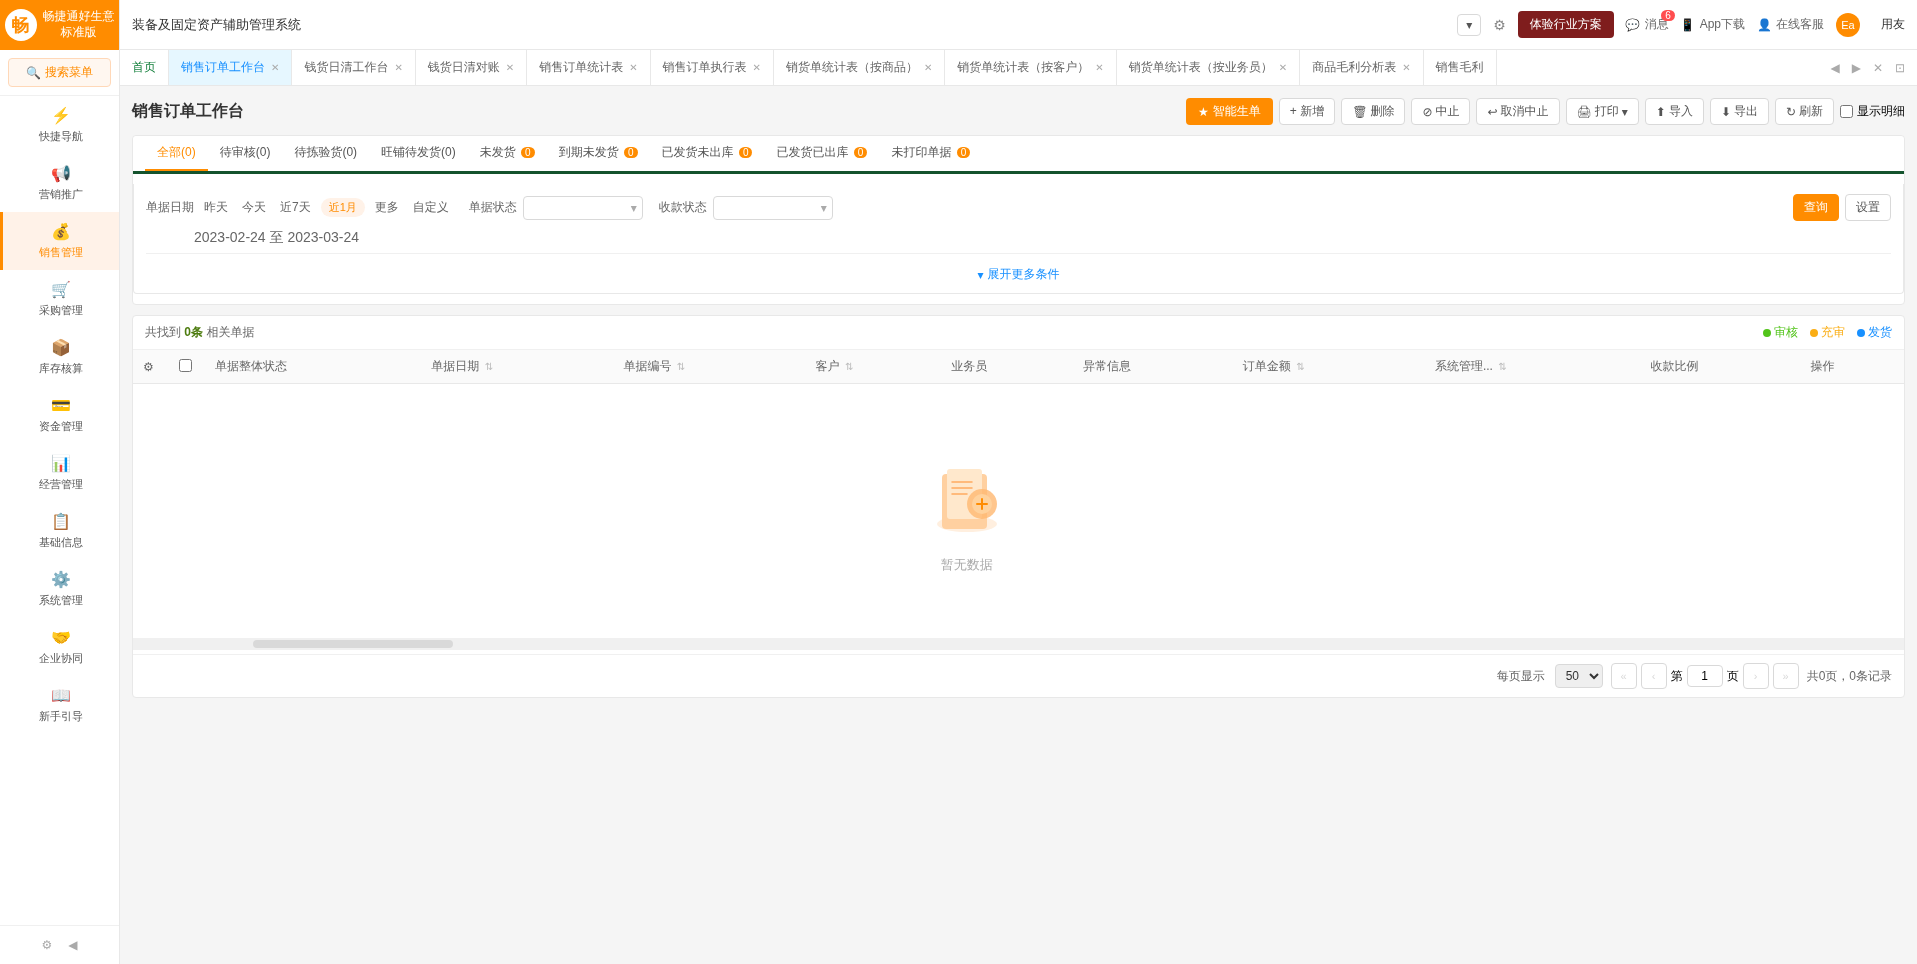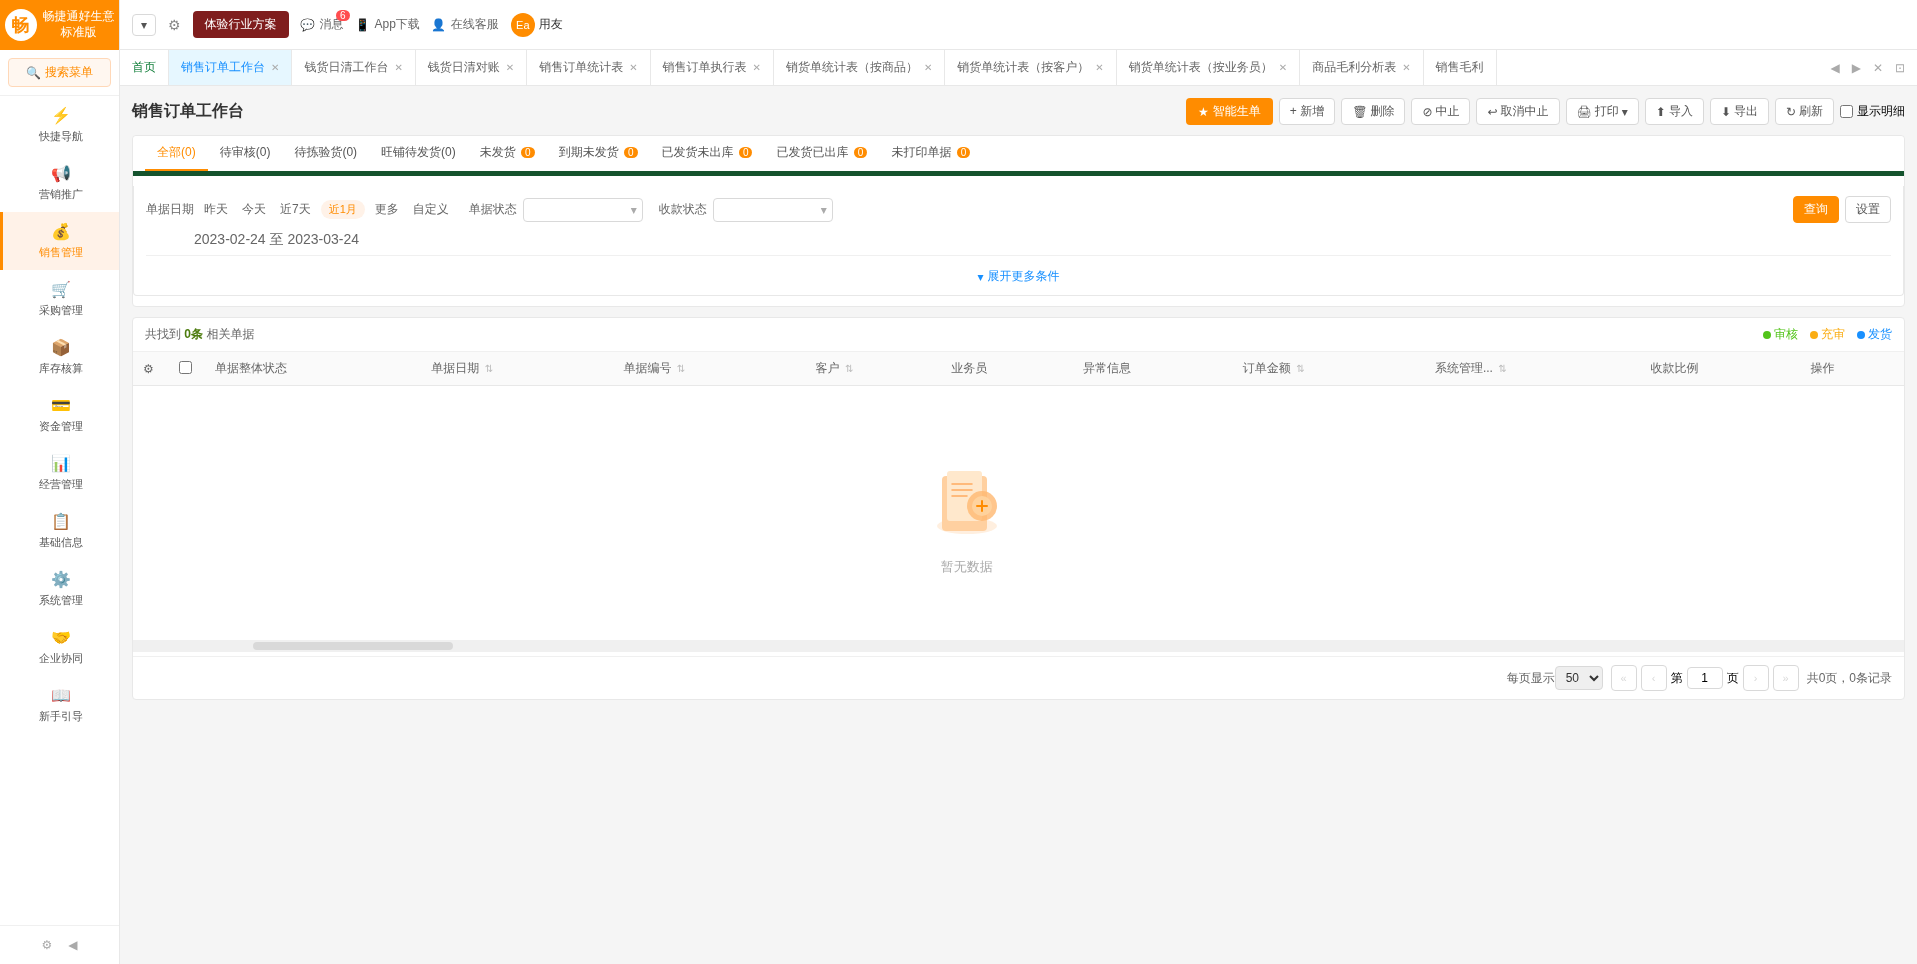--- a/index.html
+++ b/index.html
@@ -22,21 +22,21 @@
     
     .main { flex: 1; display: flex; flex-direction: column; overflow: hidden; }
 
     
     .header { height: 50px; background: #fff; display: flex; align-items: center; padding: 0 12px; border-bottom: 1px solid #e8e8e8; gap: 12px; }
     .header-system-name { color: #333; font-size: 13px; flex: 1; }
     .header-actions { display: flex; align-items: center; gap: 12px; }
     .header-btn-orange { background: #7f1d1d; color: #fff; border: none; border-radius: 4px; padding: 5px 12px; cursor: pointer; font-size: 12px; }
     .header-icon-btn { color: #666; cursor: pointer; display: flex; align-items: center; gap: 4px; font-size: 12px; position: relative; }
     .badge { background: #ff4d4f; color: #fff; border-radius: 8px; padding: 0 4px; font-size: 10px; position: absolute; top: -6px; right: -6px; }
-    .header-user { display: flex; align-items: center; gap: 4px; color: #333; cursor: pointer; justify-content: flex-end; }
+    .header-user { display: flex; align-items: center; gap: 21px; color: #333; cursor: pointer; justify-content: flex-end; }
     .user-avatar { width: 24px; height: 24px; background: #ff8c00; border-radius: 50%; display: flex; align-items: center; justify-content: center; color: #fff; font-size: 11px; }
 
     
     .tab-bar { display: flex; align-items: center; background: #fff; border-bottom: 1px solid #e8e8e8; overflow: hidden; height: 36px; }
     .tab-item { padding: 0 12px; height: 36px; display: flex; align-items: center; gap: 4px; cursor: pointer; white-space: nowrap; color: #666; border-right: 1px solid #e8e8e8; font-size: 12px; flex-shrink: 0; }
     .tab-item.home { background: #fff; color: #15803d; }
     .tab-item.active { background: #e6f7ff; color: #1890ff; }
     .tab-close { color: #aaa; font-size: 10px; margin-left: 2px; }
     .tab-bar-actions { margin-left: auto; display: flex; align-items: center; padding: 0 8px; gap: 4px; flex-shrink: 0; }
     .tab-arrow { color: #aaa; cursor: pointer; padding: 2px 4px; }
@@ -44,21 +44,21 @@
     
     .content { flex: 1; overflow-y: auto; overflow-x: hidden; padding: 12px; background: #f5f5f5; }
     .page-header { display: flex; align-items: center; justify-content: space-between; margin-bottom: 10px; }
     .page-title { font-size: 16px; font-weight: bold; color: #333; }
     .page-toolbar { display: flex; align-items: center; gap: 6px; }
     .toolbar-btn { display: flex; align-items: center; gap: 3px; padding: 4px 10px; border: 1px solid #d9d9d9; background: #fff; border-radius: 4px; cursor: pointer; color: #555; font-size: 12px; }
     .toolbar-btn.primary { background: #ff8c00; color: #fff; border-color: #ff8c00; }
     .toolbar-btn-smart { background: #ff8c00; color: #fff; border: none; border-radius: 4px; padding: 5px 12px; cursor: pointer; display: flex; align-items: center; gap: 4px; }
 
     
-    .sub-tabs { display: flex; gap: 0; margin-bottom: 10px; border-bottom: 5px solid #14532d; background: #fff; padding: 0 12px; border-radius: 4px 4px 0 0; }
+    .sub-tabs { display: flex; gap: 0; margin-bottom: 10px; border-bottom: 3px solid #14532d; background: #fff; padding: 0 12px; border-radius: 4px 4px 0 0; }
     .sub-tab { padding: 8px 12px; cursor: pointer; color: #555; border-bottom: 2px solid transparent; font-size: 12px; white-space: nowrap; }
     .sub-tab.active { color: #ff8c00; border-bottom-color: #ff8c00; font-weight: 500; }
     .sub-tab-badge { background: #ff4d4f; color: #fff; border-radius: 8px; padding: 0 4px; font-size: 10px; margin-left: 2px; }
     .sub-tab-badge.orange { background: #ff8c00; }
 
     
     .filter-area { background: #fff; padding: 10px 12px; border-radius: 0 0 4px 4px; margin-bottom: 10px; border: 1px solid #e8e8e8; border-top: none; }
     .filter-row { display: flex; align-items: center; gap: 16px; flex-wrap: wrap; }
     .filter-item { display: flex; align-items: center; gap: 6px; }
     .filter-label { color: #666; white-space: nowrap; }
@@ -89,21 +89,21 @@
     .th-checkbox { width: 36px; }
     .th-settings { width: 36px; }
 
     
     .empty-state { display: flex; flex-direction: column; align-items: center; justify-content: center; padding: 60px 0; }
     .empty-icon { width: 100px; height: 100px; margin-bottom: 12px; }
     .empty-text { color: #aaa; font-size: 13px; }
 
     
     .pagination-bar { display: flex; align-items: center; justify-content: flex-end; padding: 8px 12px; border-top: 1px solid #f0f0f0; gap: 8px; }
-    .pagination-size { display: flex; align-items: center; gap: 0; color: #666; }
+    .pagination-size { display: flex; align-items: center; gap: 10px; color: #666; }
     .pagination-select { border: 1px solid #d9d9d9; border-radius: 4px; padding: 3px 6px; color: #333; }
     .pagination-nav { display: flex; align-items: center; gap: 4px; }
     .page-btn { width: 26px; height: 26px; border: 1px solid #d9d9d9; border-radius: 4px; background: #fff; cursor: pointer; display: flex; align-items: center; justify-content: center; color: #666; font-size: 11px; }
     .page-btn.disabled { color: #d9d9d9; cursor: not-allowed; }
     .page-input { width: 36px; border: 1px solid #d9d9d9; border-radius: 4px; padding: 3px 4px; text-align: center; }
     .pagination-info { color: #666; }
 
     .scrollbar-area { height: 12px; background: #f0f0f0; position: relative; margin: 4px 0; overflow: hidden; }
     .scrollbar-thumb { height: 8px; width: 200px; background: #d9d9d9; border-radius: 4px; position: absolute; left: 120px; top: 2px; cursor: pointer; }
 
@@ -176,20 +176,21 @@
 
   <div class="sidebar-bottom">
     <span class="sidebar-bottom-btn">⚙</span>
     <span class="sidebar-bottom-btn">◀</span>
   </div>
 </div>
 
 <div class="main">
 
   <div class="header">
+    <span class="header-system-name">装备及固定资产辅助管理系统</span>
     <div class="header-dropdown">
       <span>▾</span>
     </div>
     <span class="header-gear">⚙</span>
     <button class="header-btn-orange">体验行业方案</button>
     <div class="header-actions">
       <div class="header-icon-btn">
         <span>💬</span>
         <span>消息</span>
         <span class="badge">6</span>

